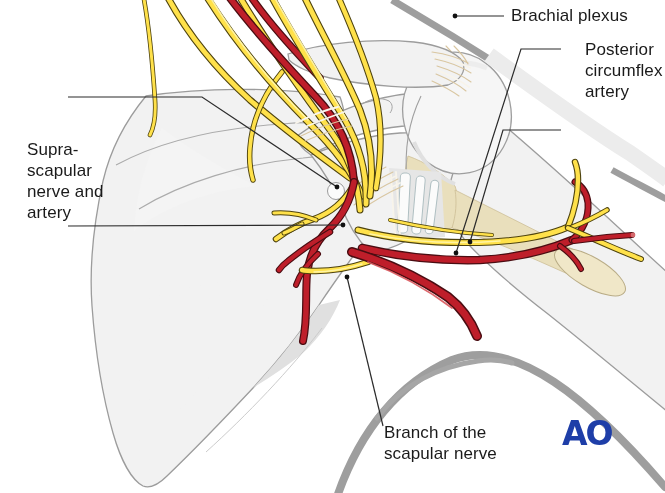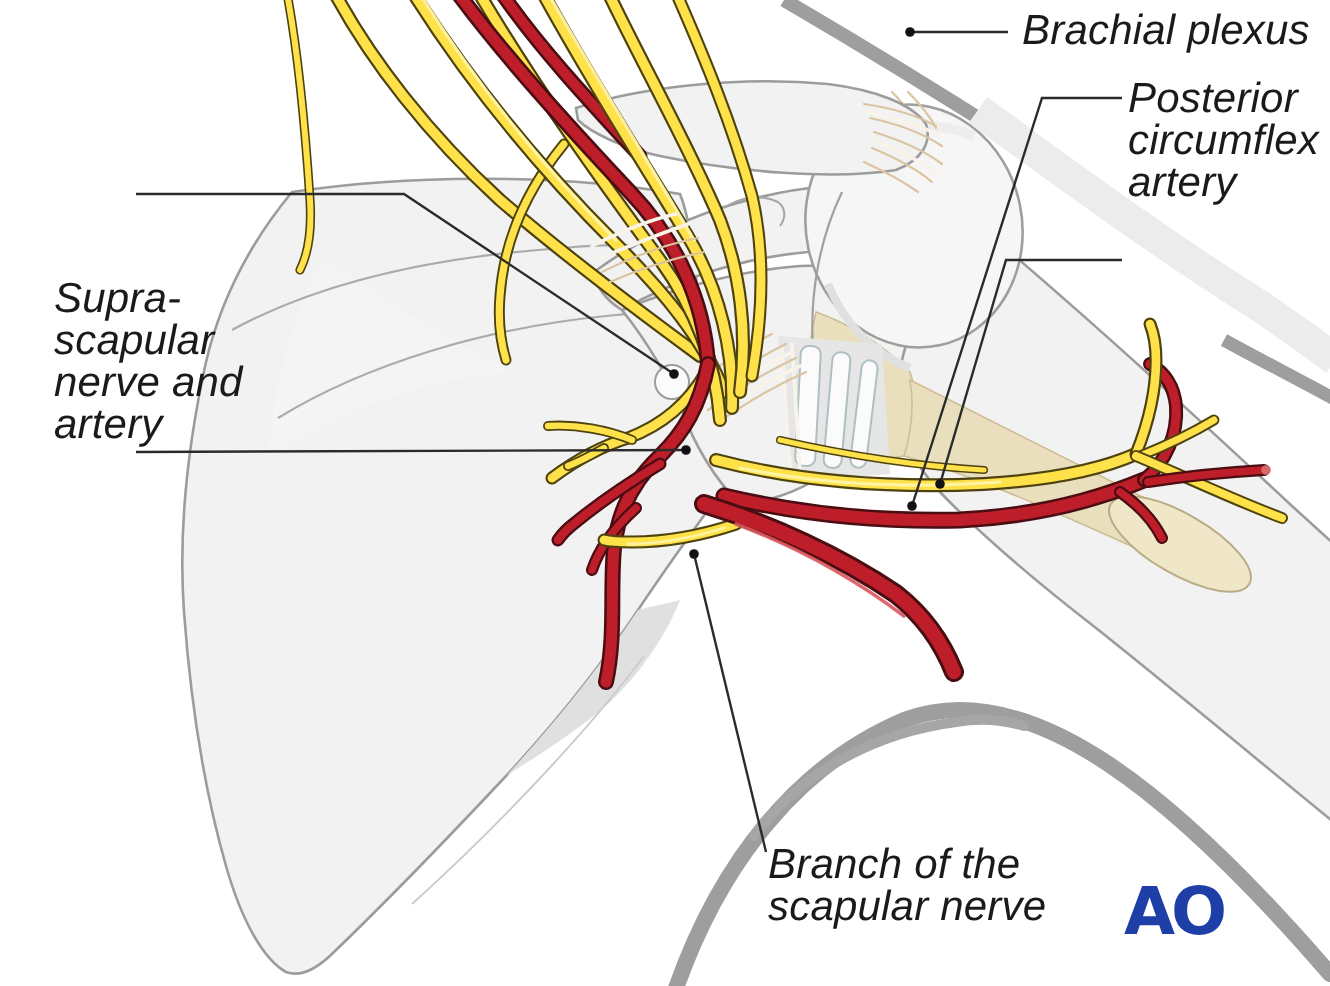--- a/index.html
+++ b/index.html
@@ -6,23 +6,23 @@
     --nerve-yellow:#FFE14A; --nerve-outline:#4E430E; --nerve-hl:#FFF4A8;
     --artery-red:#BE1E2A; --artery-outline:#4A0D12; --artery-hl:#D9565C;
     --bone-fill:#EDEDED; --bone-outline:#9C9C9C;
     --beige:#E9DFBC; --band-gray:#9E9E9E;
     --leader:#2b2b2b; --text:#1a1a1a; --logo-blue:#1E3EA8;
   }
   html,body{margin:0;padding:0;background:#fff;}
   .stage{position:relative;width:665px;height:493px;background:#ffffff;overflow:hidden;
          font-family:"Liberation Sans",sans-serif;}
   .stage svg{position:absolute;left:0;top:0;}
-  .lbl{position:absolute;color:var(--text);font-size:21px;line-height:21px;
-       white-space:pre-line;letter-spacing:0.1px;font-style:italic;}
-  .ao{position:absolute;left:562px;top:436px;color:var(--logo-blue);
+  .lbl{position:absolute;color:var(--text);font-size:17px;line-height:21px;
+       white-space:pre-line;letter-spacing:0.1px;}
+  .ao{position:absolute;left:562px;top:414px;color:var(--logo-blue);
       font-family:"DejaVu Sans",sans-serif;font-weight:700;font-size:33px;
       letter-spacing:-2px;}
   
   .no{fill:none;stroke:var(--nerve-outline);stroke-linecap:round;}
   .nf{fill:none;stroke:var(--nerve-yellow);stroke-linecap:round;}
   .nh{fill:none;stroke:var(--nerve-hl);stroke-linecap:round;opacity:.95;}
   .avo{fill:none;stroke:var(--artery-outline);stroke-linecap:round;}
   .avf{fill:none;stroke:var(--artery-red);stroke-linecap:round;}
   .avh{fill:none;stroke:var(--artery-hl);stroke-linecap:round;opacity:.9;}
   .bone{fill:#F2F2F2;stroke:var(--bone-outline);stroke-width:1.3;}
@@ -205,21 +205,21 @@
     <path class="ld" d="M68,97 L202,97 L337,187"></path>
     <circle class="dot" cx="337" cy="187" r="2.4"></circle>
     <path class="ld" d="M68,226 L343,225"></path>
     <circle class="dot" cx="343" cy="225" r="2.4"></circle>
     <path class="ld" d="M347,277 L383,426"></path>
     <circle class="dot" cx="347" cy="277" r="2.4"></circle>
   </g>
 </svg>
 
   <div class="lbl" style="left:511px;top:5px;">Brachial plexus</div>
-  <div class="lbl" style="left:564px;top:39px;">Posterior
+  <div class="lbl" style="left:585px;top:39px;">Posterior
 circumflex
 artery</div>
   <div class="lbl" style="left:27px;top:139px;">Supra-
 scapular
 nerve and
 artery</div>
   <div class="lbl" style="left:384px;top:422px;">Branch of the
 scapular nerve</div>
 
   <div class="ao">AO</div>

